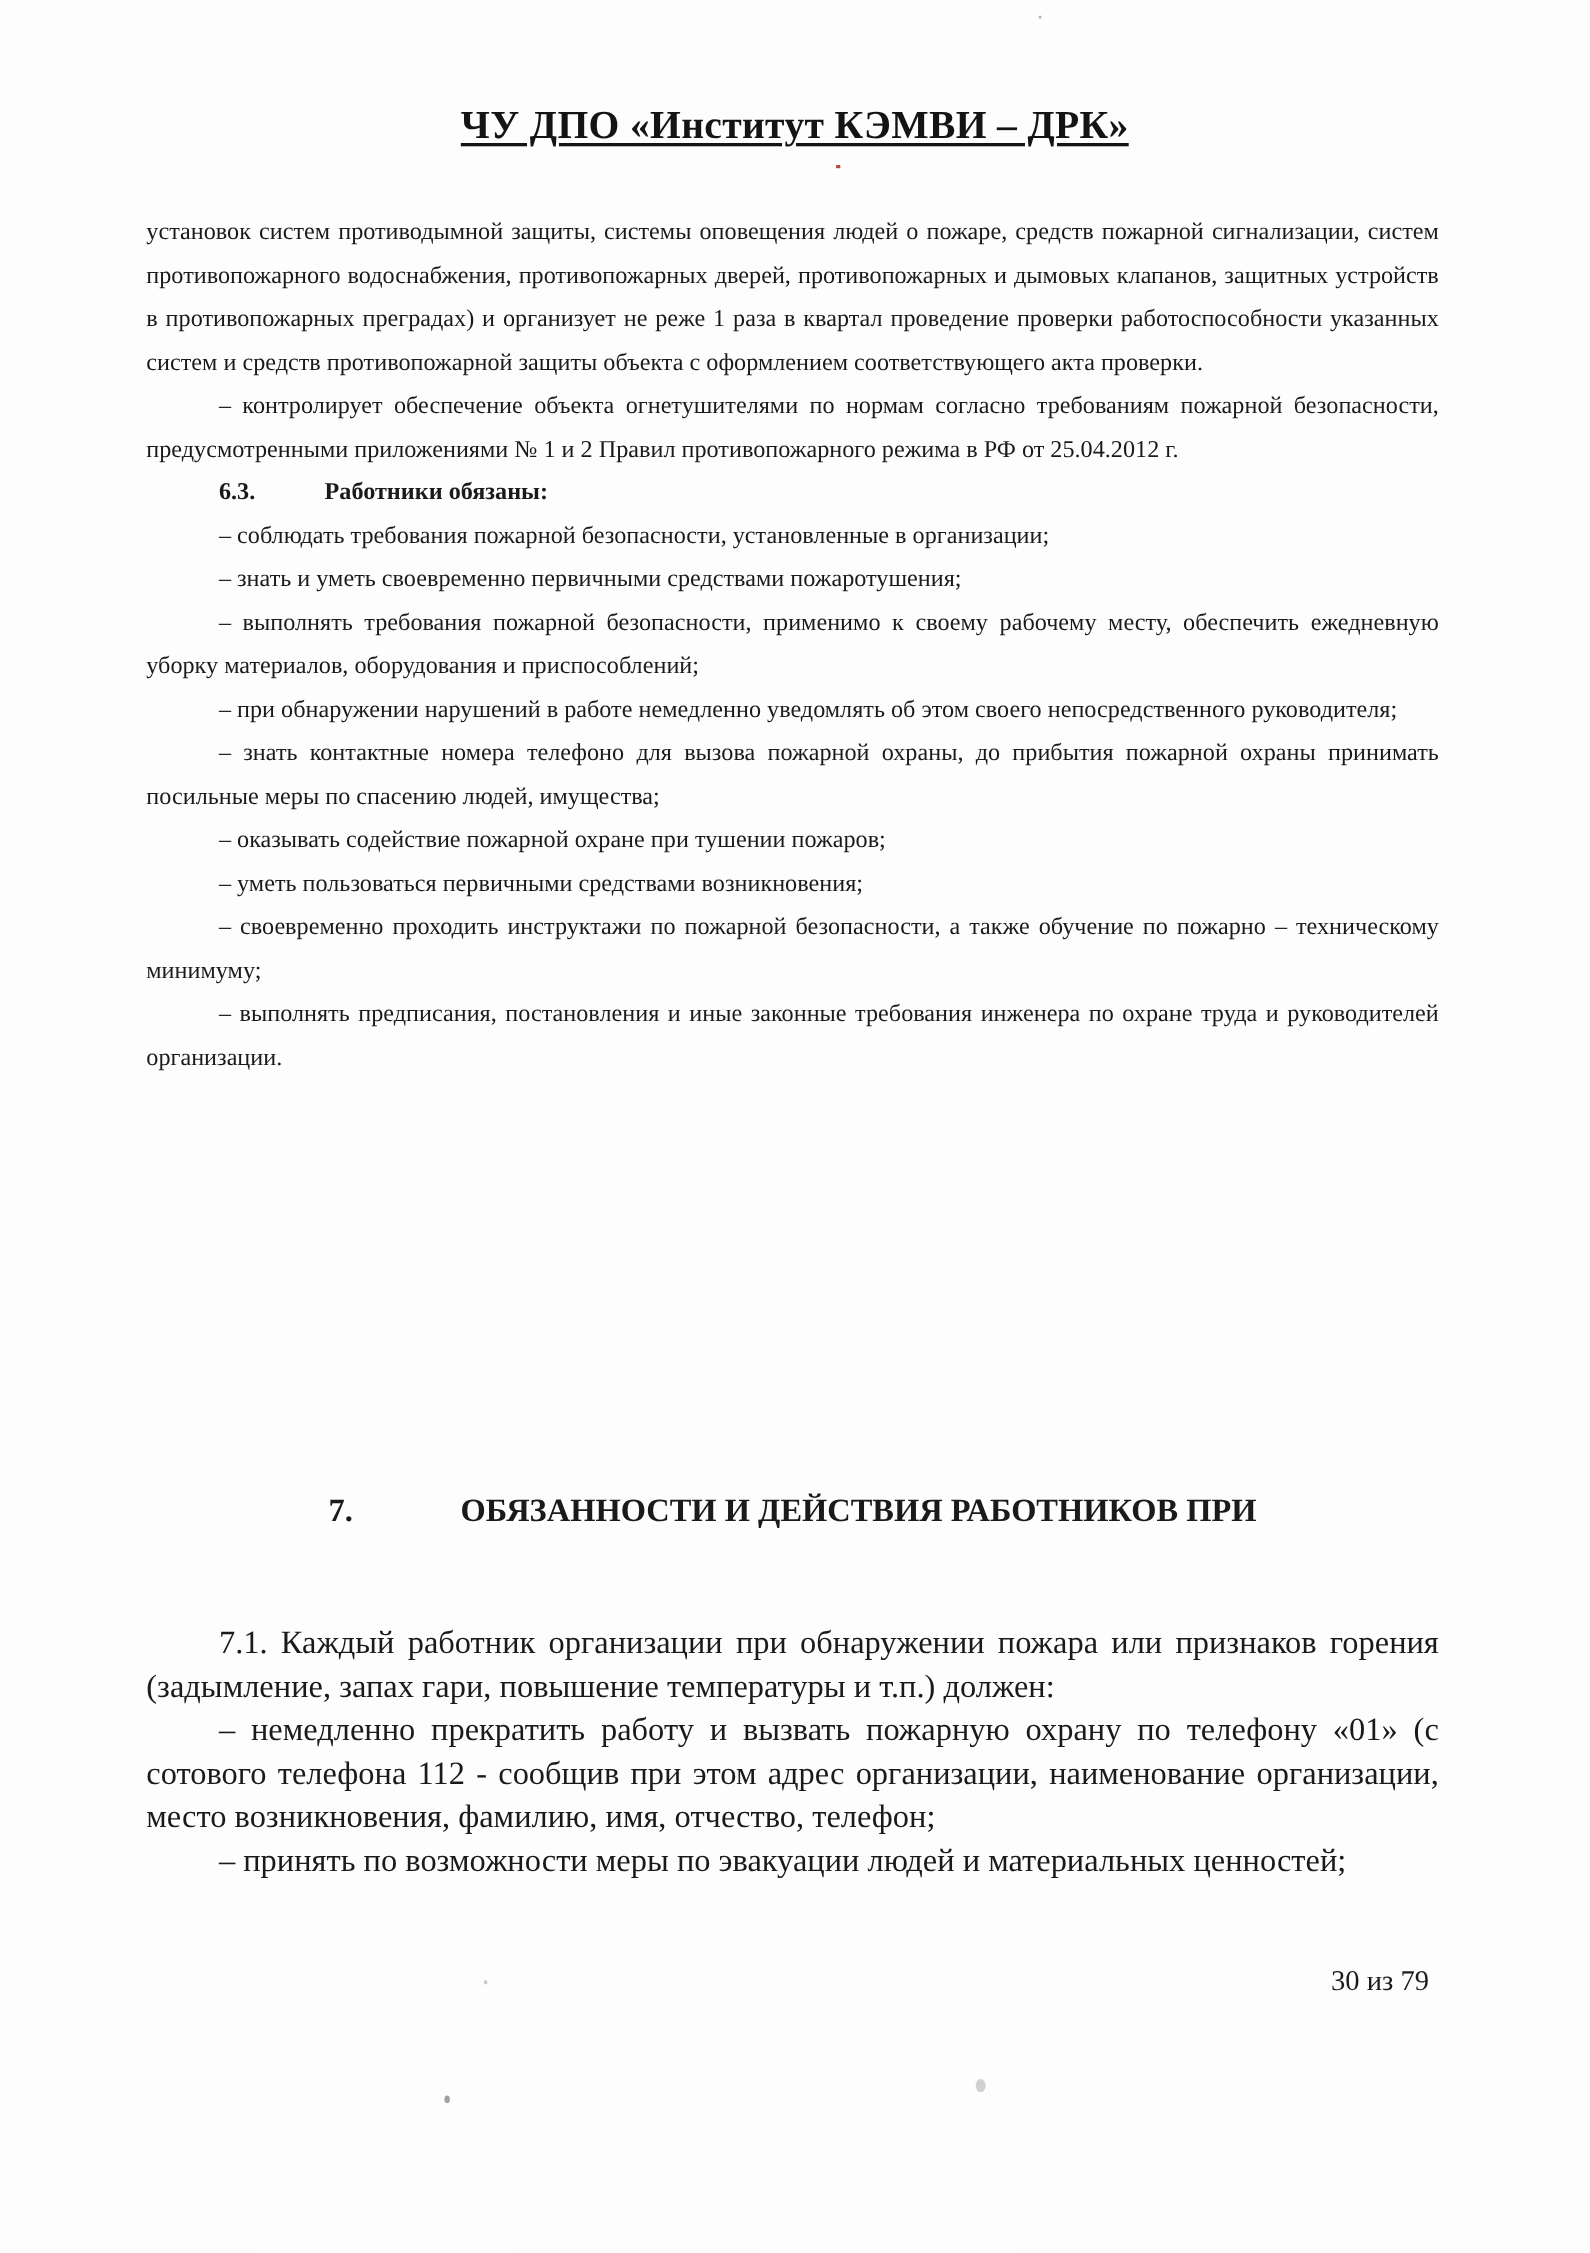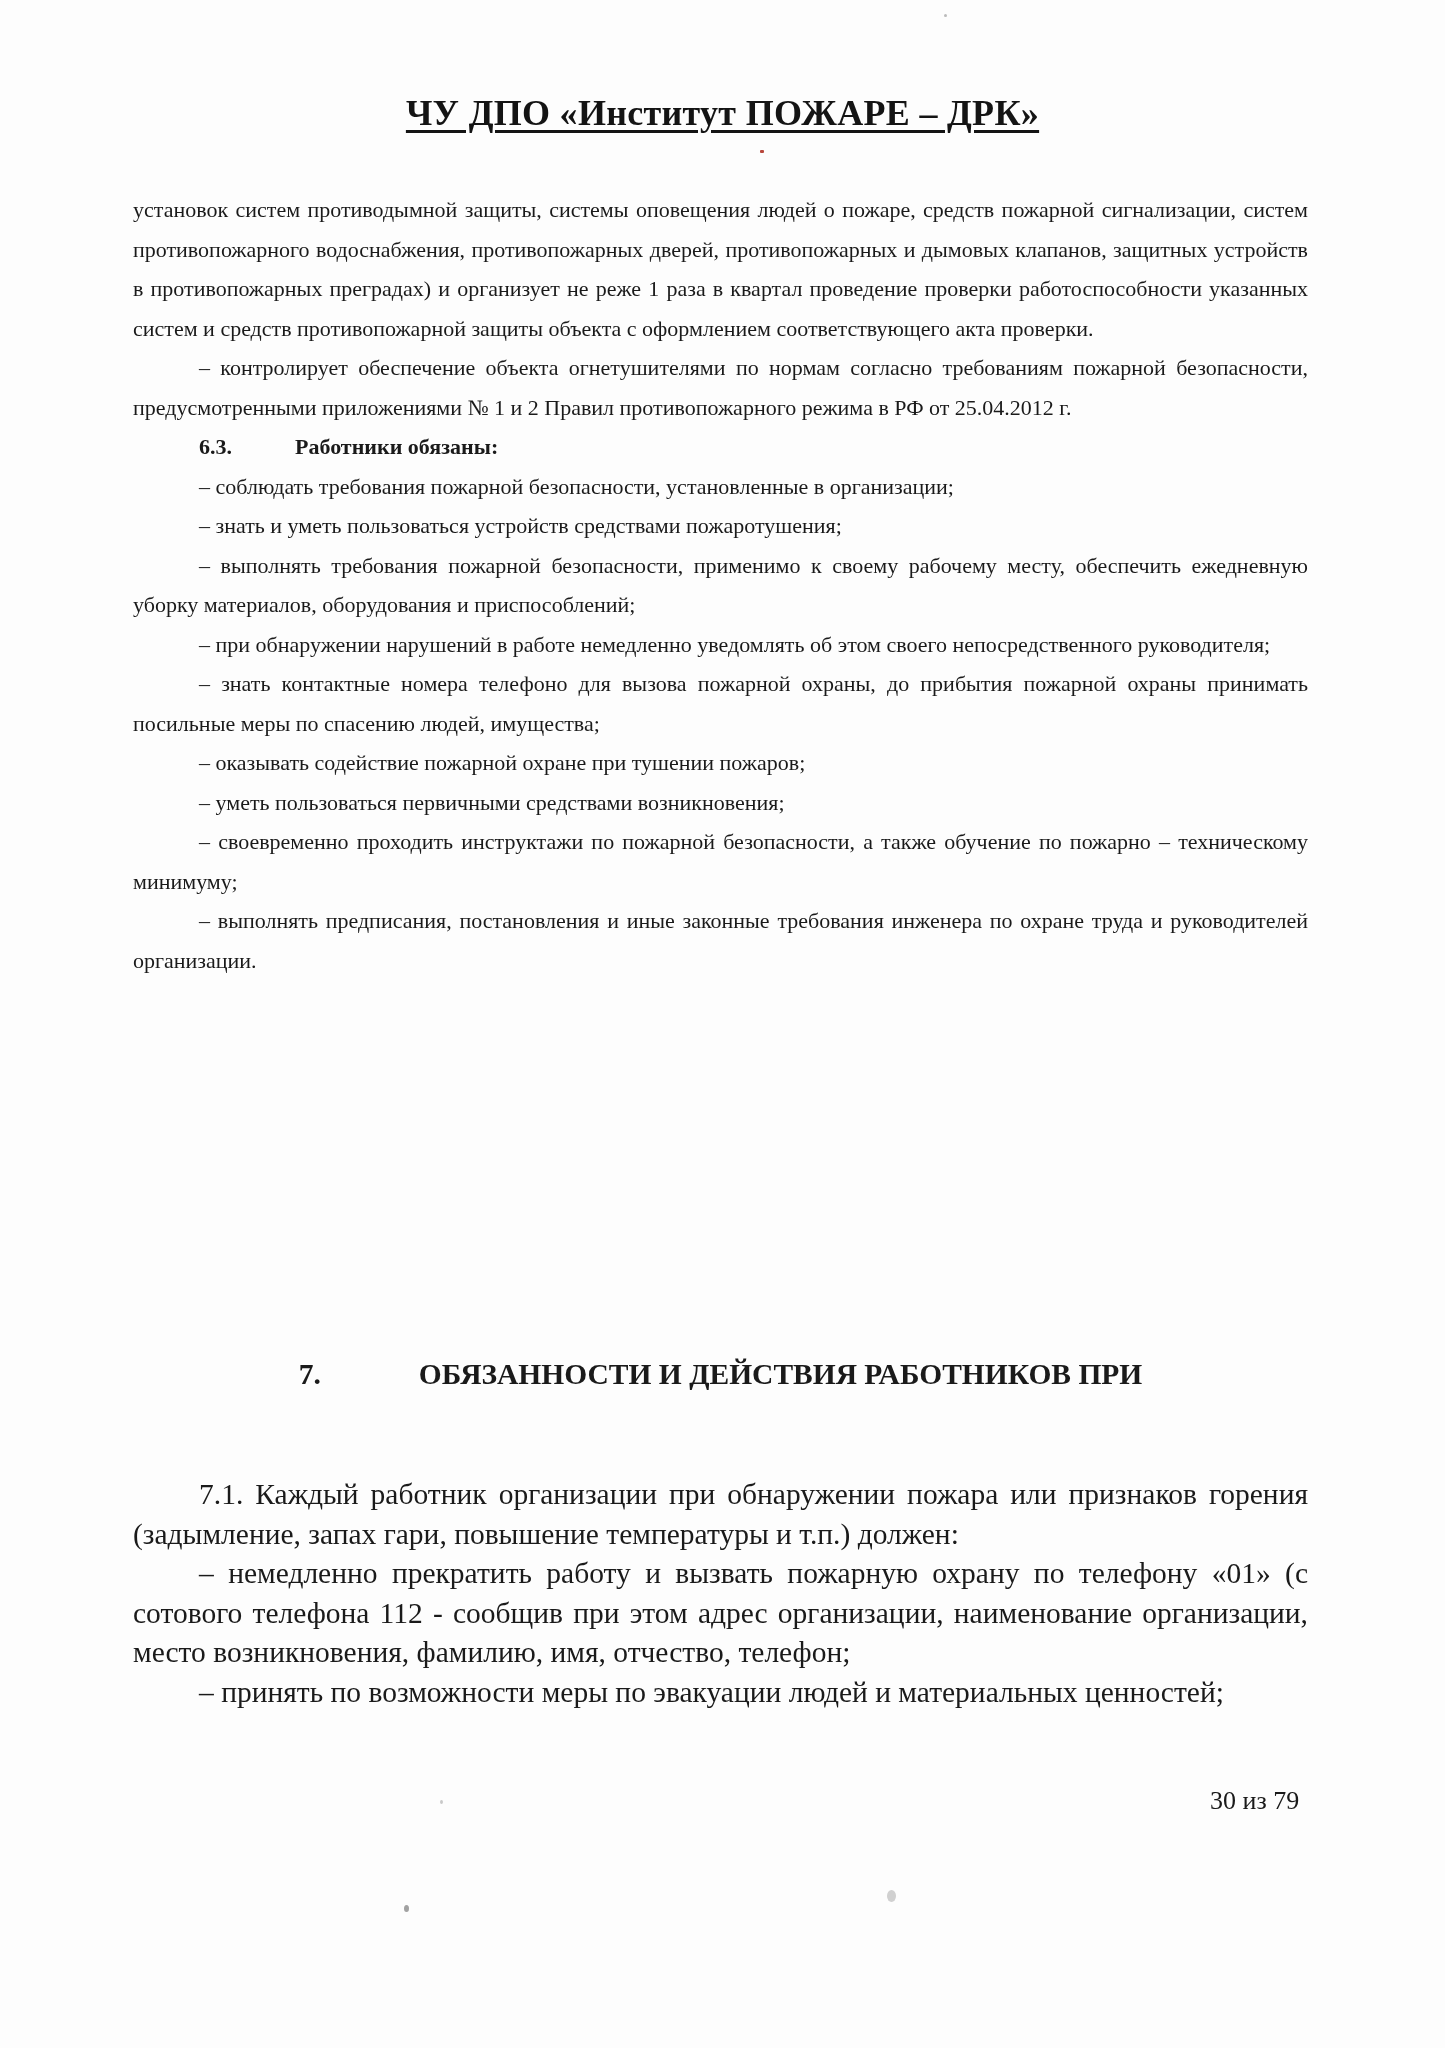--- a/index.html
+++ b/index.html
@@ -109,30 +109,30 @@
       border-radius: 50%;
       opacity: 0.7;
     }
   </style>
 </head>
 <body>
 
 <div class="page">
 
   <div class="header">
-    <span class="header-title">ЧУ ДПО «Институт ПОЖАРЕ – ДРК»</span>
+    <span class="header-title">ЧУ ДПО «Институт КЭМВИ – ДРК»</span>
   </div>
   <div class="speck-red"></div>
 
   <div class="body-text">
     <p>установок систем противодымной защиты, системы оповещения людей о пожаре, средств пожарной сигнализации, систем противопожарного водоснабжения, противопожарных дверей, противопожарных и дымовых клапанов, защитных устройств в противопожарных преградах) и организует не реже 1 раза в квартал проведение проверки работоспособности указанных систем и средств противопожарной защиты объекта с оформлением соответствующего акта проверки.</p>
     <p class="indent">– контролирует  обеспечение объекта огнетушителями по нормам согласно требованиям пожарной безопасности, предусмотренными приложениями № 1 и 2 Правил противопожарного режима в РФ от 25.04.2012 г.</p>
     <p class="sec-head"><span class="num">6.3.</span><span>Работники обязаны:</span></p>
     <p class="indent">– соблюдать требования пожарной безопасности, установленные в организации;</p>
-    <p class="indent">– знать и уметь пользоваться устройств средствами пожаротушения;</p>
+    <p class="indent">– знать и уметь своевременно первичными средствами пожаротушения;</p>
     <p class="indent">– выполнять требования пожарной безопасности, применимо к своему рабочему месту, обеспечить ежедневную уборку материалов, оборудования и приспособлений;</p>
     <p class="indent">– при обнаружении нарушений в работе немедленно уведомлять об этом своего непосредственного руководителя;</p>
     <p class="indent">– знать контактные номера телефоно для вызова пожарной охраны, до прибытия пожарной охраны принимать посильные меры по спасению людей, имущества;</p>
     <p class="indent">– оказывать содействие пожарной охране при тушении пожаров;</p>
     <p class="indent">– уметь пользоваться первичными средствами возникновения;</p>
     <p class="indent">– своевременно проходить инструктажи по пожарной безопасности, а также обучение по пожарно – техническому минимуму;</p>
     <p class="indent">– выполнять предписания, постановления и иные законные требования инженера по охране труда и руководителей организации.</p>
   </div>
 
   <div class="section7">

